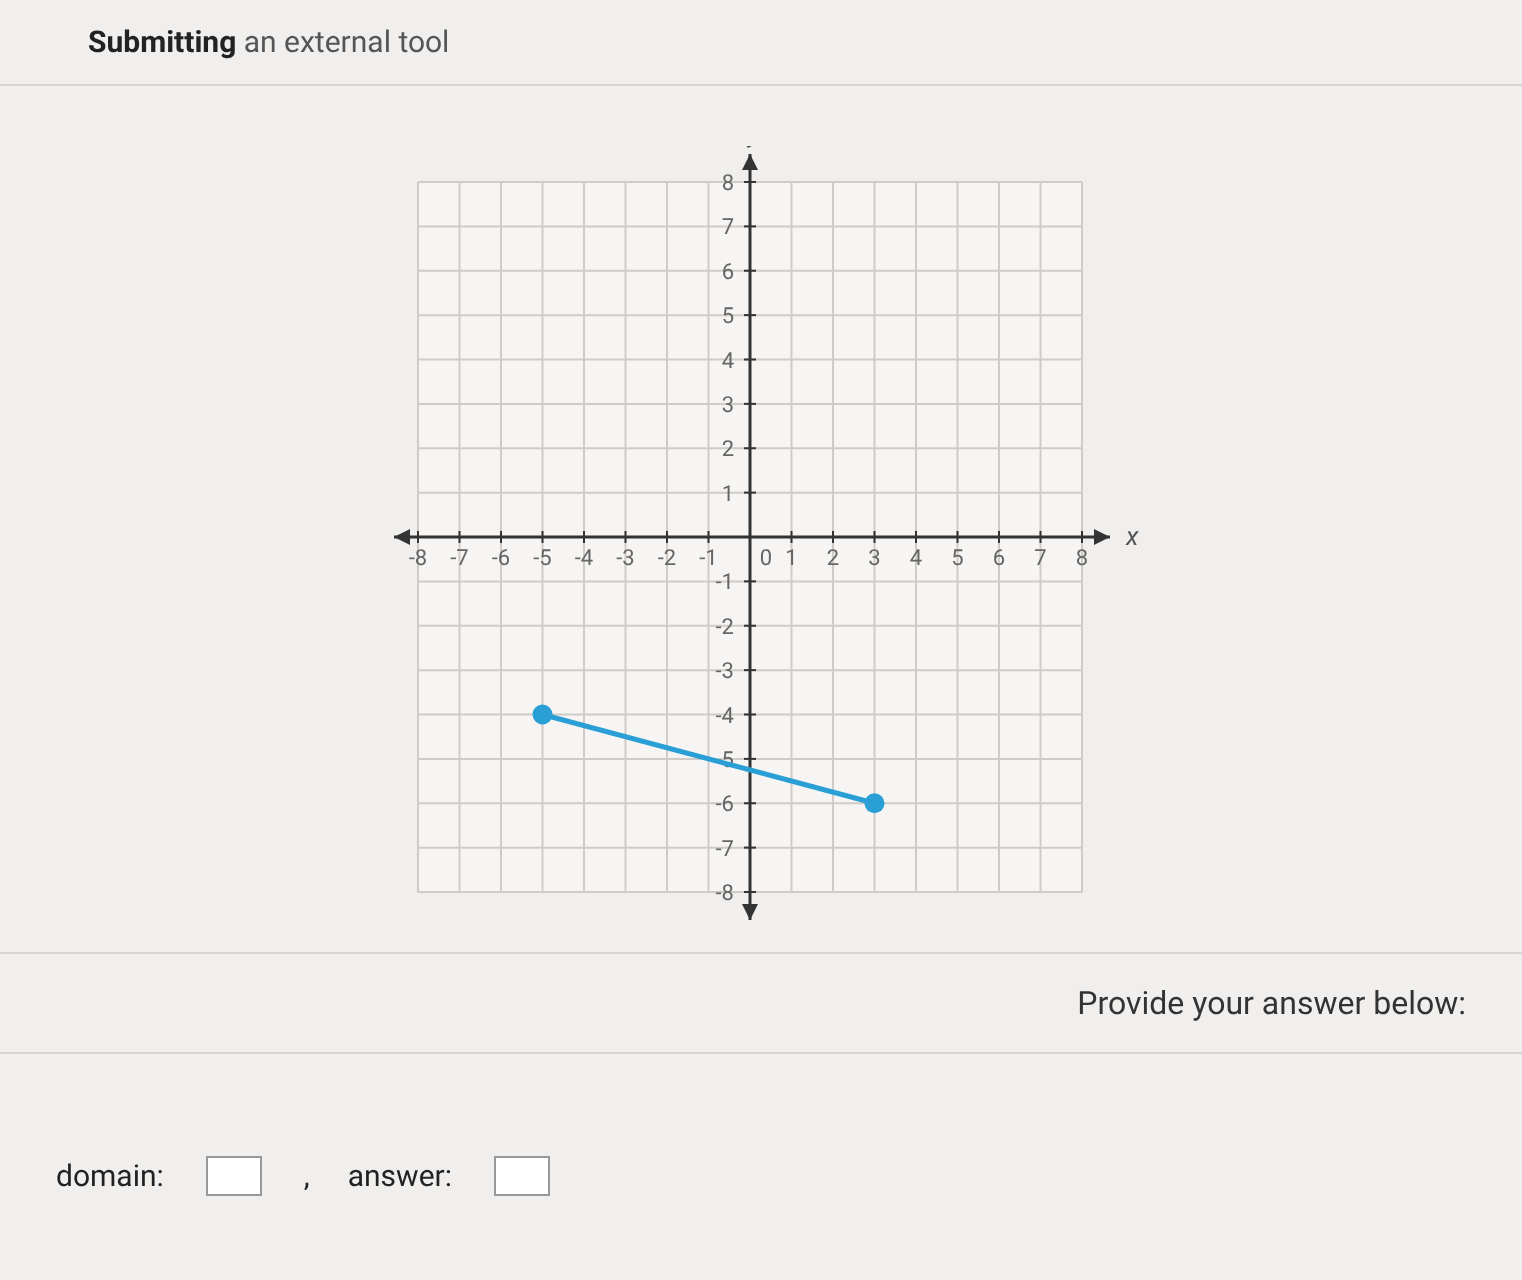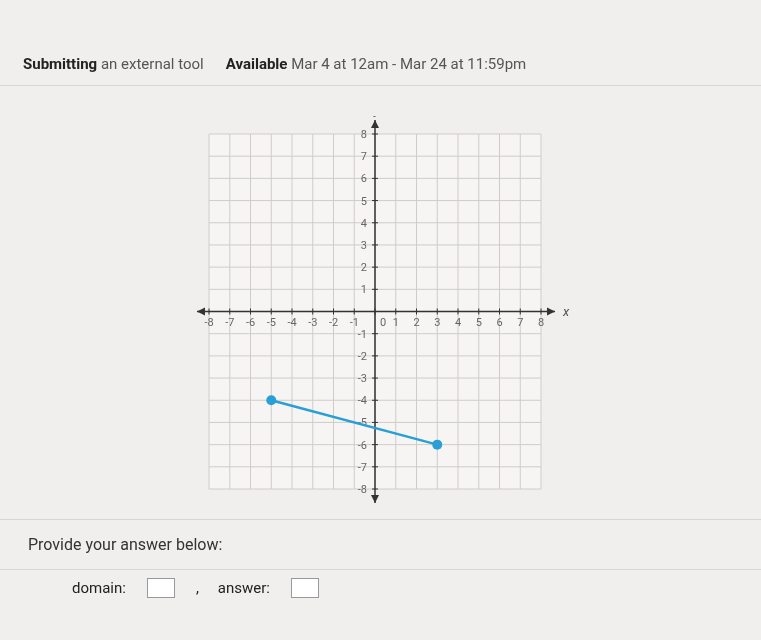--- a/index.html
+++ b/index.html
@@ -6,76 +6,71 @@
     body {
       font-family: -apple-system, BlinkMacSystemFont, "Segoe UI", Roboto, Helvetica, Arial, sans-serif;
       background: #f0efed;
       color: #333;
       width: 761px;
       height: 640px;
       position: relative;
       overflow: hidden;
     }
     .header {
-      padding: 12px 23px;
+      padding: 12px 44px;
       border-bottom: 1px solid #d8d6d3;
       display: flex;
       align-items: baseline;
       gap: 22px;
       font-size: 15px;
-      margin-top: 43px;
     }
     .header .label { font-weight: 700; color: #222; }
     .header .value { color: #555; }
     .chart-area {
       width: 100%;
       padding: 30px 0 8px 0;
       display: flex;
       justify-content: center;
     }
     svg.plot { display: block; }
     .prompt {
       border-top: 1px solid #d8d6d3;
       border-bottom: 1px solid #d8d6d3;
       padding: 15px 28px;
       font-size: 16px;
       color: #333;
+      text-align: right;
     }
     .answer-row {
       position: absolute;
       left: 28px;
       top: 578px;
       display: flex;
       align-items: center;
       font-size: 15px;
       color: #222;
       gap: 19px;
-      margin-left: 44px;
     }
     .answer-row input {
       width: 28px;
       height: 20px;
       border: 1px solid #999;
       background: #fff;
       margin: 0 2px;
     }
     .axis-tick { font-size: 11px; fill: #666; font-family: inherit; }
     .axis-label { font-size: 13px; fill: #555; font-style: italic; }
   </style>
 </head>
 <body>
 
 <div class="header">
   <span>
     <span class="label">Submitting</span>
     <span class="value">an external tool</span>
-  </span>
-  <span>
-    <span class="label">Available</span>
-    <span class="value">Mar 4 at 12am - Mar 24 at 11:59pm</span>
   </span>
 </div>
 
 <div class="chart-area">
   <svg class="plot" width="380" height="395" viewBox="0 0 380 395">
       <rect x="18" y="18" width="332" height="355" fill="#f6f5f3" stroke="none"></rect>
       <line x1="18" y1="373" x2="18" y2="18" stroke="#cfccc8" stroke-width="1"></line>
       <line x1="38.75" y1="373" x2="38.75" y2="18" stroke="#cfccc8" stroke-width="1"></line>
       <line x1="59.5" y1="373" x2="59.5" y2="18" stroke="#cfccc8" stroke-width="1"></line>
       <line x1="80.25" y1="373" x2="80.25" y2="18" stroke="#cfccc8" stroke-width="1"></line>

